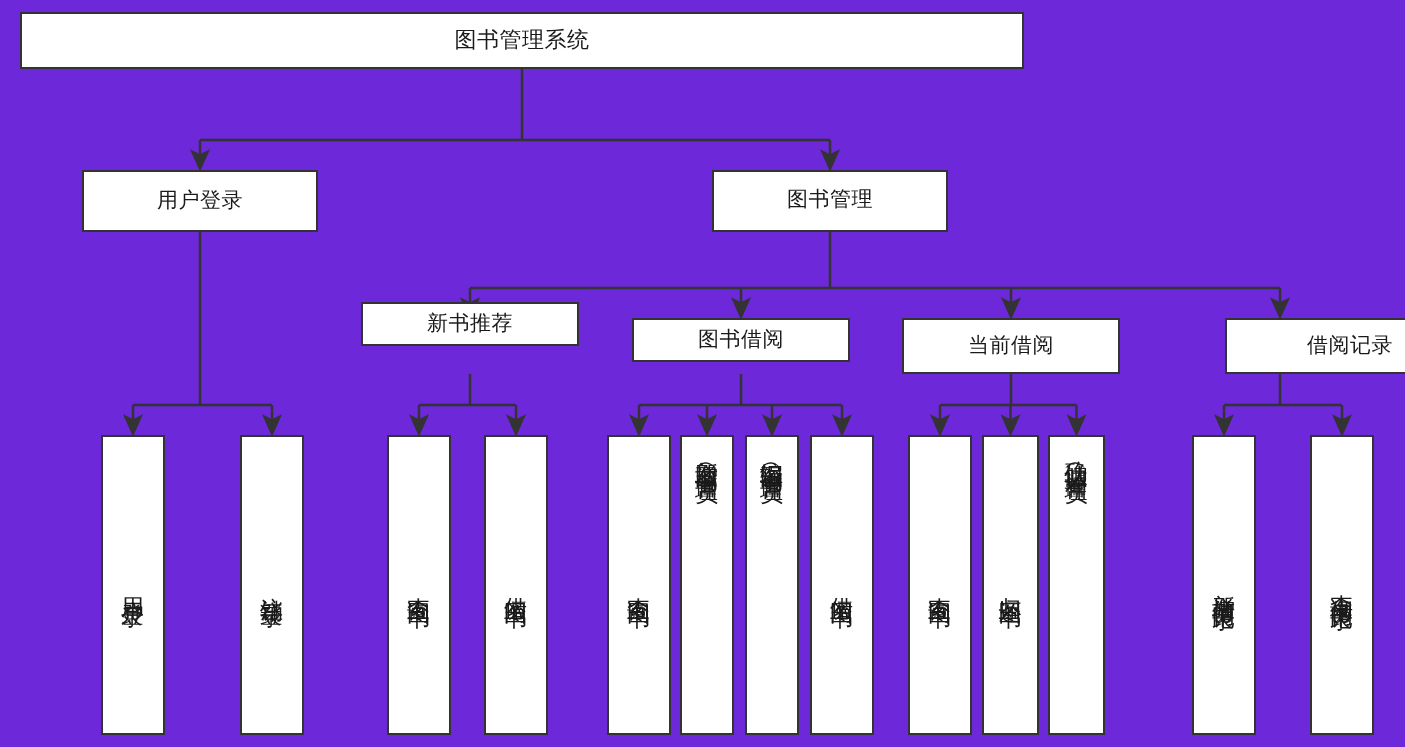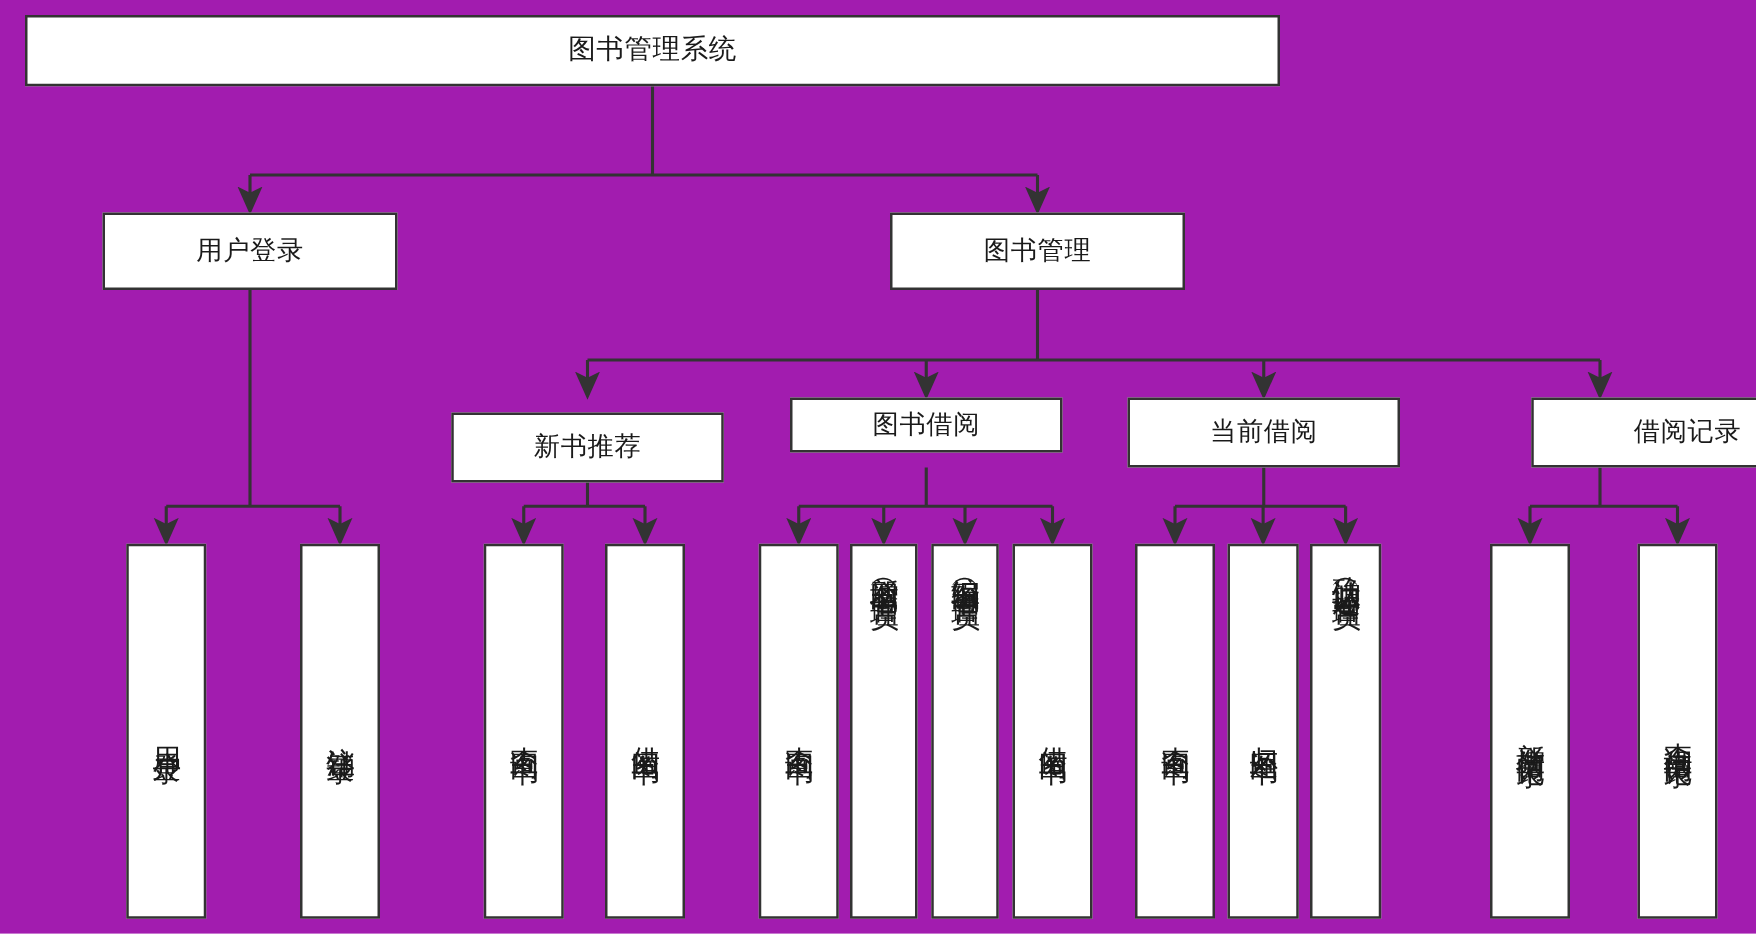--- a/index.html
+++ b/index.html
@@ -8,21 +8,21 @@
     padding: 0;
     background: #ffffff;
   }
   body {
     font-family: "DejaVu Sans", "Liberation Sans", sans-serif;
   }
   #diagram-canvas {
     position: relative;
     width: 1405px;
     height: 747px;
-    background: #a21caf;
+    background: #6d28d9;
     overflow: hidden;
   }
   #edges-layer {
     position: absolute;
     left: 0;
     top: 0;
     width: 1405px;
     height: 747px;
     pointer-events: none;
   }
@@ -125,24 +125,24 @@
       </g>
   </svg>
 
   <div id="nodes-layer">
       <div class="node horiz root" style="left: 20px; top: 12px; width: 1004px; height: 57px;">
         <span class="node-label">图书管理系统</span>
       </div>
       <div class="node horiz" style="left: 82px; top: 170px; width: 236px; height: 62px;">
         <span class="node-label">用户登录</span>
       </div>
-      <div class="node horiz" style="left: 712px; top: 170px; width: 236px; height: 62px;">
+      <div class="node horiz" style="left: 712px; top: 170px; width: 236px; height: 62px; font-family: Liberation Mono, monospace;">
         <span class="node-label">图书管理</span>
       </div>
-      <div class="node horiz" style="left: 361px; top: 330px; width: 218px; height: 56px;">
+      <div class="node horiz" style="left: 361px; top: 302px; width: 218px; height: 44px;">
         <span class="node-label">新书推荐</span>
       </div>
       <div class="node horiz" style="left: 632px; top: 318px; width: 218px; height: 44px;">
         <span class="node-label">图书借阅</span>
       </div>
       <div class="node horiz" style="left: 902px; top: 318px; width: 218px; height: 56px;">
         <span class="node-label">当前借阅</span>
       </div>
       <div class="node horiz" style="left: 1225px; top: 318px; width: 250px; height: 56px;">
         <span class="node-label">借阅记录</span>

